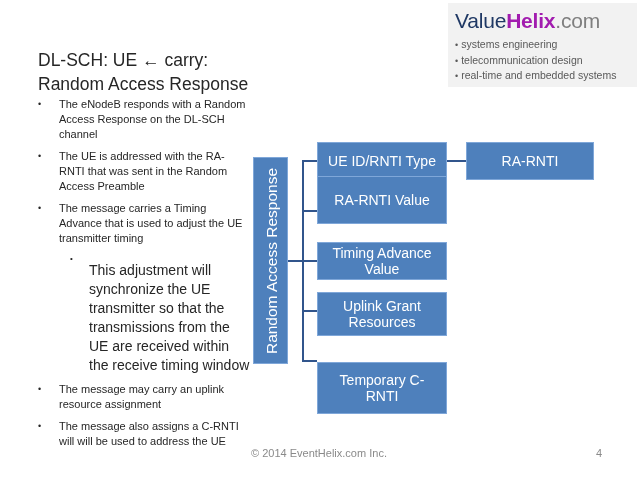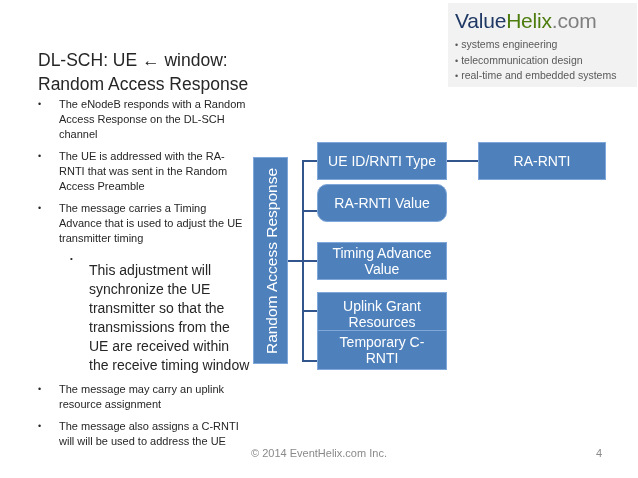--- a/index.html
+++ b/index.html
@@ -11,21 +11,21 @@
   }
   .slide{position:absolute;inset:0;background:#ffffff;}
 
   
   .logo-box{
     position:absolute;left:448px;top:3px;width:189px;height:84px;
     background:#F2F2F2;box-sizing:border-box;padding:5px 0 0 7px;
   }
   .brand{font-size:21px;line-height:26px;letter-spacing:-0.2px;white-space:nowrap;}
   .brand .b-event{color:#1F3864;}
-  .brand .b-helix{color:#4d7c0f;}
+  .brand .b-helix{color:#a21caf;font-weight:bold;}
   .brand .b-com{color:#7F7F7F;}
   .taglines{margin-top:3px;}
   .tagline{font-size:10.5px;line-height:14.5px;color:#595959;white-space:nowrap;}
   .tagline .tg-dot{margin-right:3px;font-size:9px;}
 
   
   .title{
     position:absolute;left:38px;top:49px;width:250px;
     font-size:17.5px;line-height:23.5px;color:#262626;
   }
@@ -47,25 +47,25 @@
   }
   .root-box{left:253px;top:157px;width:35px;height:207px;}
   .root-label{
     position:absolute;left:50%;top:50%;width:205px;height:33px;
     transform:translate(-50%,-50%) rotate(-90deg);
     display:flex;align-items:center;justify-content:center;
     font-size:15.5px;white-space:nowrap;color:#ffffff;
   }
   .field{left:317px;width:130px;font-size:14px;line-height:16px;padding:0 8px;}
   .field-0{top:142px;height:38px;}
-  .field-1{top:184px;height:38px;border-radius:10px;}
+  .field-1{top:176px;height:48px;}
   .field-2{top:242px;height:38px;}
   .field-3{top:292px;height:44px;}
-  .field-4{top:330px;height:40px;}
-  .value-box{left:478px;top:142px;width:128px;height:38px;font-size:14px;}
+  .field-4{top:362px;height:52px;}
+  .value-box{left:466px;top:142px;width:128px;height:38px;font-size:14px;}
   .line{position:absolute;background:#31558C;}
   .trunk{left:302px;top:160px;width:2px;height:202px;}
   .stub-0{left:304px;top:160px;width:13px;height:2px;}
   .stub-1{left:304px;top:210px;width:13px;height:2px;}
   .stub-2{left:288px;top:260px;width:29px;height:2px;}
   .stub-3{left:304px;top:310px;width:13px;height:2px;}
   .stub-4{left:304px;top:360px;width:13px;height:2px;}
   .stub-value{left:447px;top:160px;width:31px;height:2px;}
 
   
@@ -93,21 +93,21 @@
       <div class="tagline">
         <span class="tg-dot">•</span><span>telecommunication design</span>
       </div>
       <div class="tagline">
         <span class="tg-dot">•</span><span>real-time and embedded systems</span>
       </div>
     </div>
   </div>
 
   <div class="title">
-    <div>DL-SCH: UE ← window:</div>
+    <div>DL-SCH: UE ← carry:</div>
     <div>Random Access Response</div>
   </div>
 
   <div class="bullets">
     <div class="b-item">
       <span class="mk">•</span>
       <span class="tx">The eNodeB responds with a Random Access Response on the DL-SCH channel</span>
     </div>
     <div class="b-item">
       <span class="mk">•</span>

